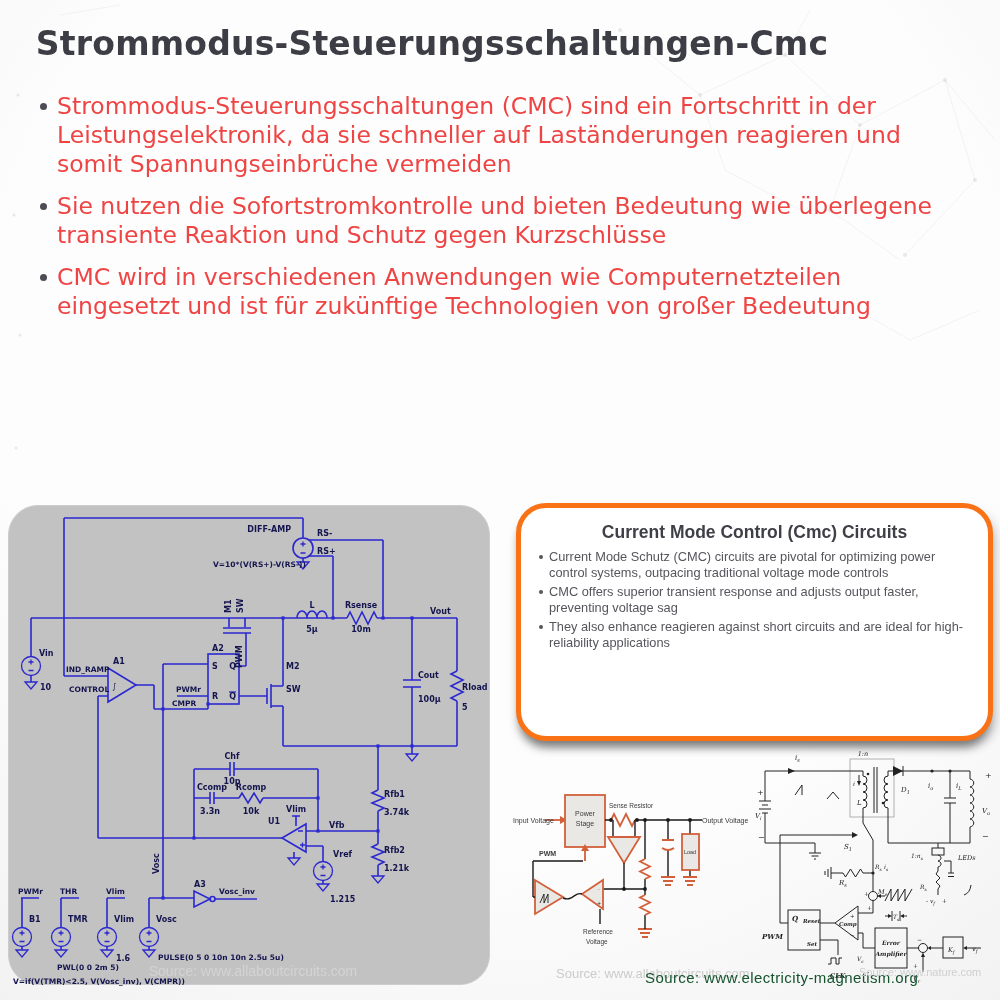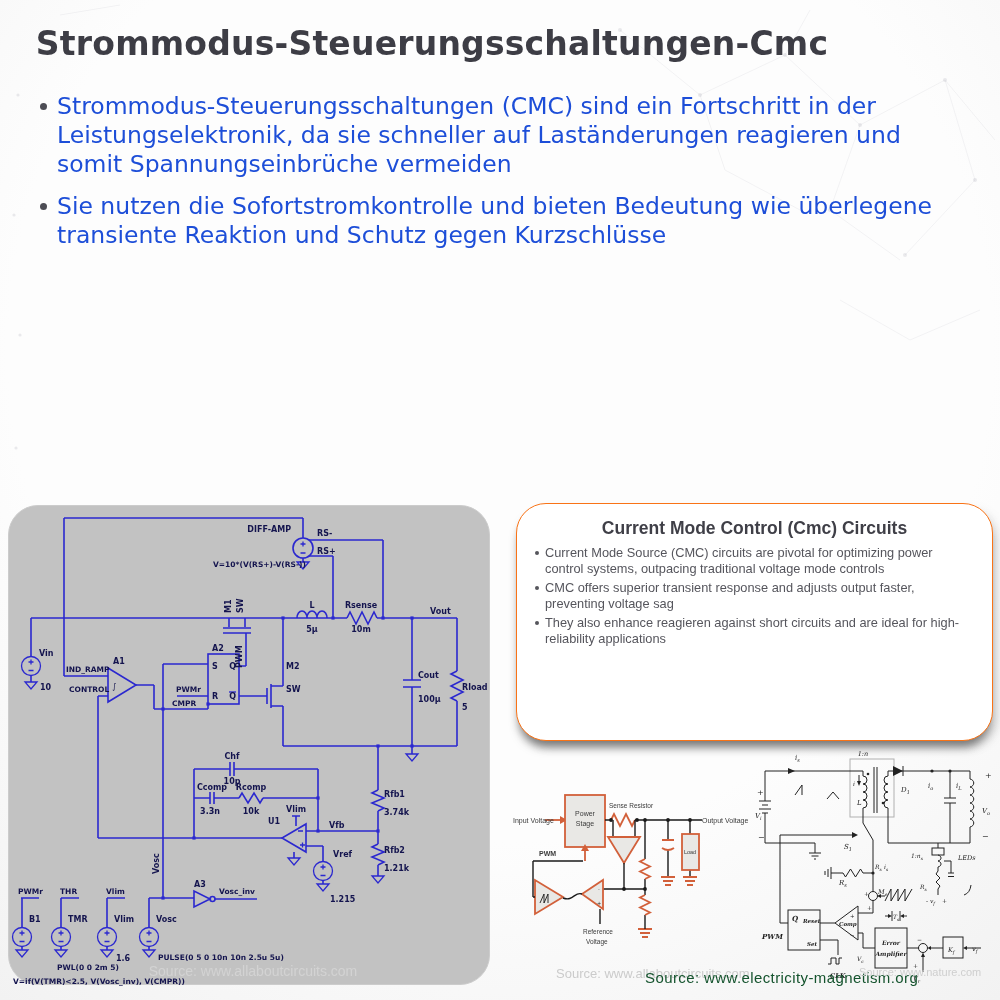--- a/index.html
+++ b/index.html
@@ -12,38 +12,38 @@
 
   
   .page-title{
     position:absolute;left:0;top:24px;width:864px;text-align:center;
     font-size:33px;font-weight:bold;color:#3d3d45;letter-spacing:.2px;
   }
   .intro{position:absolute;left:40px;top:92px;width:900px;}
   .intro ul{list-style:none;margin:0;padding:0;}
   .intro li{
     position:relative;padding-left:17px;margin-bottom:13px;
-    font-size:23.5px;line-height:29px;color:#1d4ed8;
+    font-size:23.5px;line-height:29px;color:#ef4444;
   }
   .intro li::before{
     content:"";position:absolute;left:0;top:11px;width:7px;height:7px;border-radius:50%;
     background:#4c4c54;
   }
 
   
   .lt-panel{
     position:absolute;left:8px;top:505px;width:482px;height:480px;
     background:#c2c2c2;border-radius:30px;border:1px solid #cccccc;box-sizing:border-box;
   }
   .lt-panel svg{position:absolute;left:0;top:0;}
 
   
   .info-card{
     position:absolute;left:516px;top:503px;width:477px;height:238px;
-    background:#ffffff;border-radius:30px;border:1px solid #f97316;box-sizing:border-box;
+    background:#ffffff;border-radius:30px;border:5px solid #f97316;box-sizing:border-box;
     box-shadow:0 9px 10px -3px rgba(60,60,60,.65), 6px 6px 10px rgba(120,120,120,.18);
   }
   .info-card h2{
     margin:14px 20px 6px 20px;text-align:center;
     font-family:"Liberation Sans",sans-serif;font-size:17.5px;font-weight:bold;color:#3f3f47;
   }
   .info-card ul{list-style:none;margin:6px 0 0 0;padding:0 24px 0 18px;}
   .info-card li{
     position:relative;padding-left:10px;margin-bottom:4px;
     font-family:"Liberation Sans",sans-serif;font-size:12.8px;line-height:15.5px;color:#55555c;
@@ -100,20 +100,21 @@
       <circle cx="16" cy="448" r="1.6"></circle>
       <circle cx="905" cy="255" r="2"></circle>
   </g>
 </svg>
 
 <div class="page-title">Strommodus-Steuerungsschaltungen-Cmc</div>
 <div class="intro">
   <ul>
     <li>Strommodus-Steuerungsschaltungen (CMC) sind ein Fortschritt in der Leistungselektronik, da sie schneller auf Laständerungen reagieren und somit Spannungseinbrüche vermeiden</li>
     <li>Sie nutzen die Sofortstromkontrolle und bieten Bedeutung wie überlegene transiente Reaktion und Schutz gegen Kurzschlüsse</li>
+    <li>CMC wird in verschiedenen Anwendungen wie Computernetzteilen eingesetzt und ist für zukünftige Technologien von großer Bedeutung</li>
   </ul>
 </div>
 
 <div class="lt-panel">
   <svg width="482" height="480" viewBox="0 0 482 480">
     <defs>
       <g id="src">
           <circle class="bwt" r="9.5"></circle>
           <path class="bwt" d="M-2.5,-4 h5 M0,-6.5 v5 M-2.5,4.5 h5"></path>
         </g>
@@ -267,21 +268,21 @@
         <text x="149" y="454" font-size="7.5">PULSE(0 5 0 10n 10n 2.5u 5u)</text>
         <text x="48" y="464" font-size="7.5">PWL(0 0 2m 5)</text>
         <text x="4" y="478" font-size="7.5">V=if(V(TMR)&lt;2.5, V(Vosc_inv), V(CMPR))</text>
       </g>
   </svg>
 </div>
 
 <div class="info-card">
   <h2>Current Mode Control (Cmc) Circuits</h2>
   <ul>
-    <li>Current Mode Source (CMC) circuits are pivotal for optimizing power control systems, outpacing traditional voltage mode controls</li>
+    <li>Current Mode Schutz (CMC) circuits are pivotal for optimizing power control systems, outpacing traditional voltage mode controls</li>
     <li>CMC offers superior transient response and adjusts output faster, preventing voltage sag</li>
     <li>They also enhance reagieren against short circuits and are ideal for high-reliability applications</li>
   </ul>
 </div>
 
 <svg class="blk-svg" width="245" height="248" viewBox="0 0 245 248">
   <g>
     <path class="ow" d="M40,68 H55"></path>
       <path class="ofill" d="M55,64 L62,68 L55,72 Z"></path>
     <rect class="obox" x="60" y="43" width="40" height="52"></rect>

